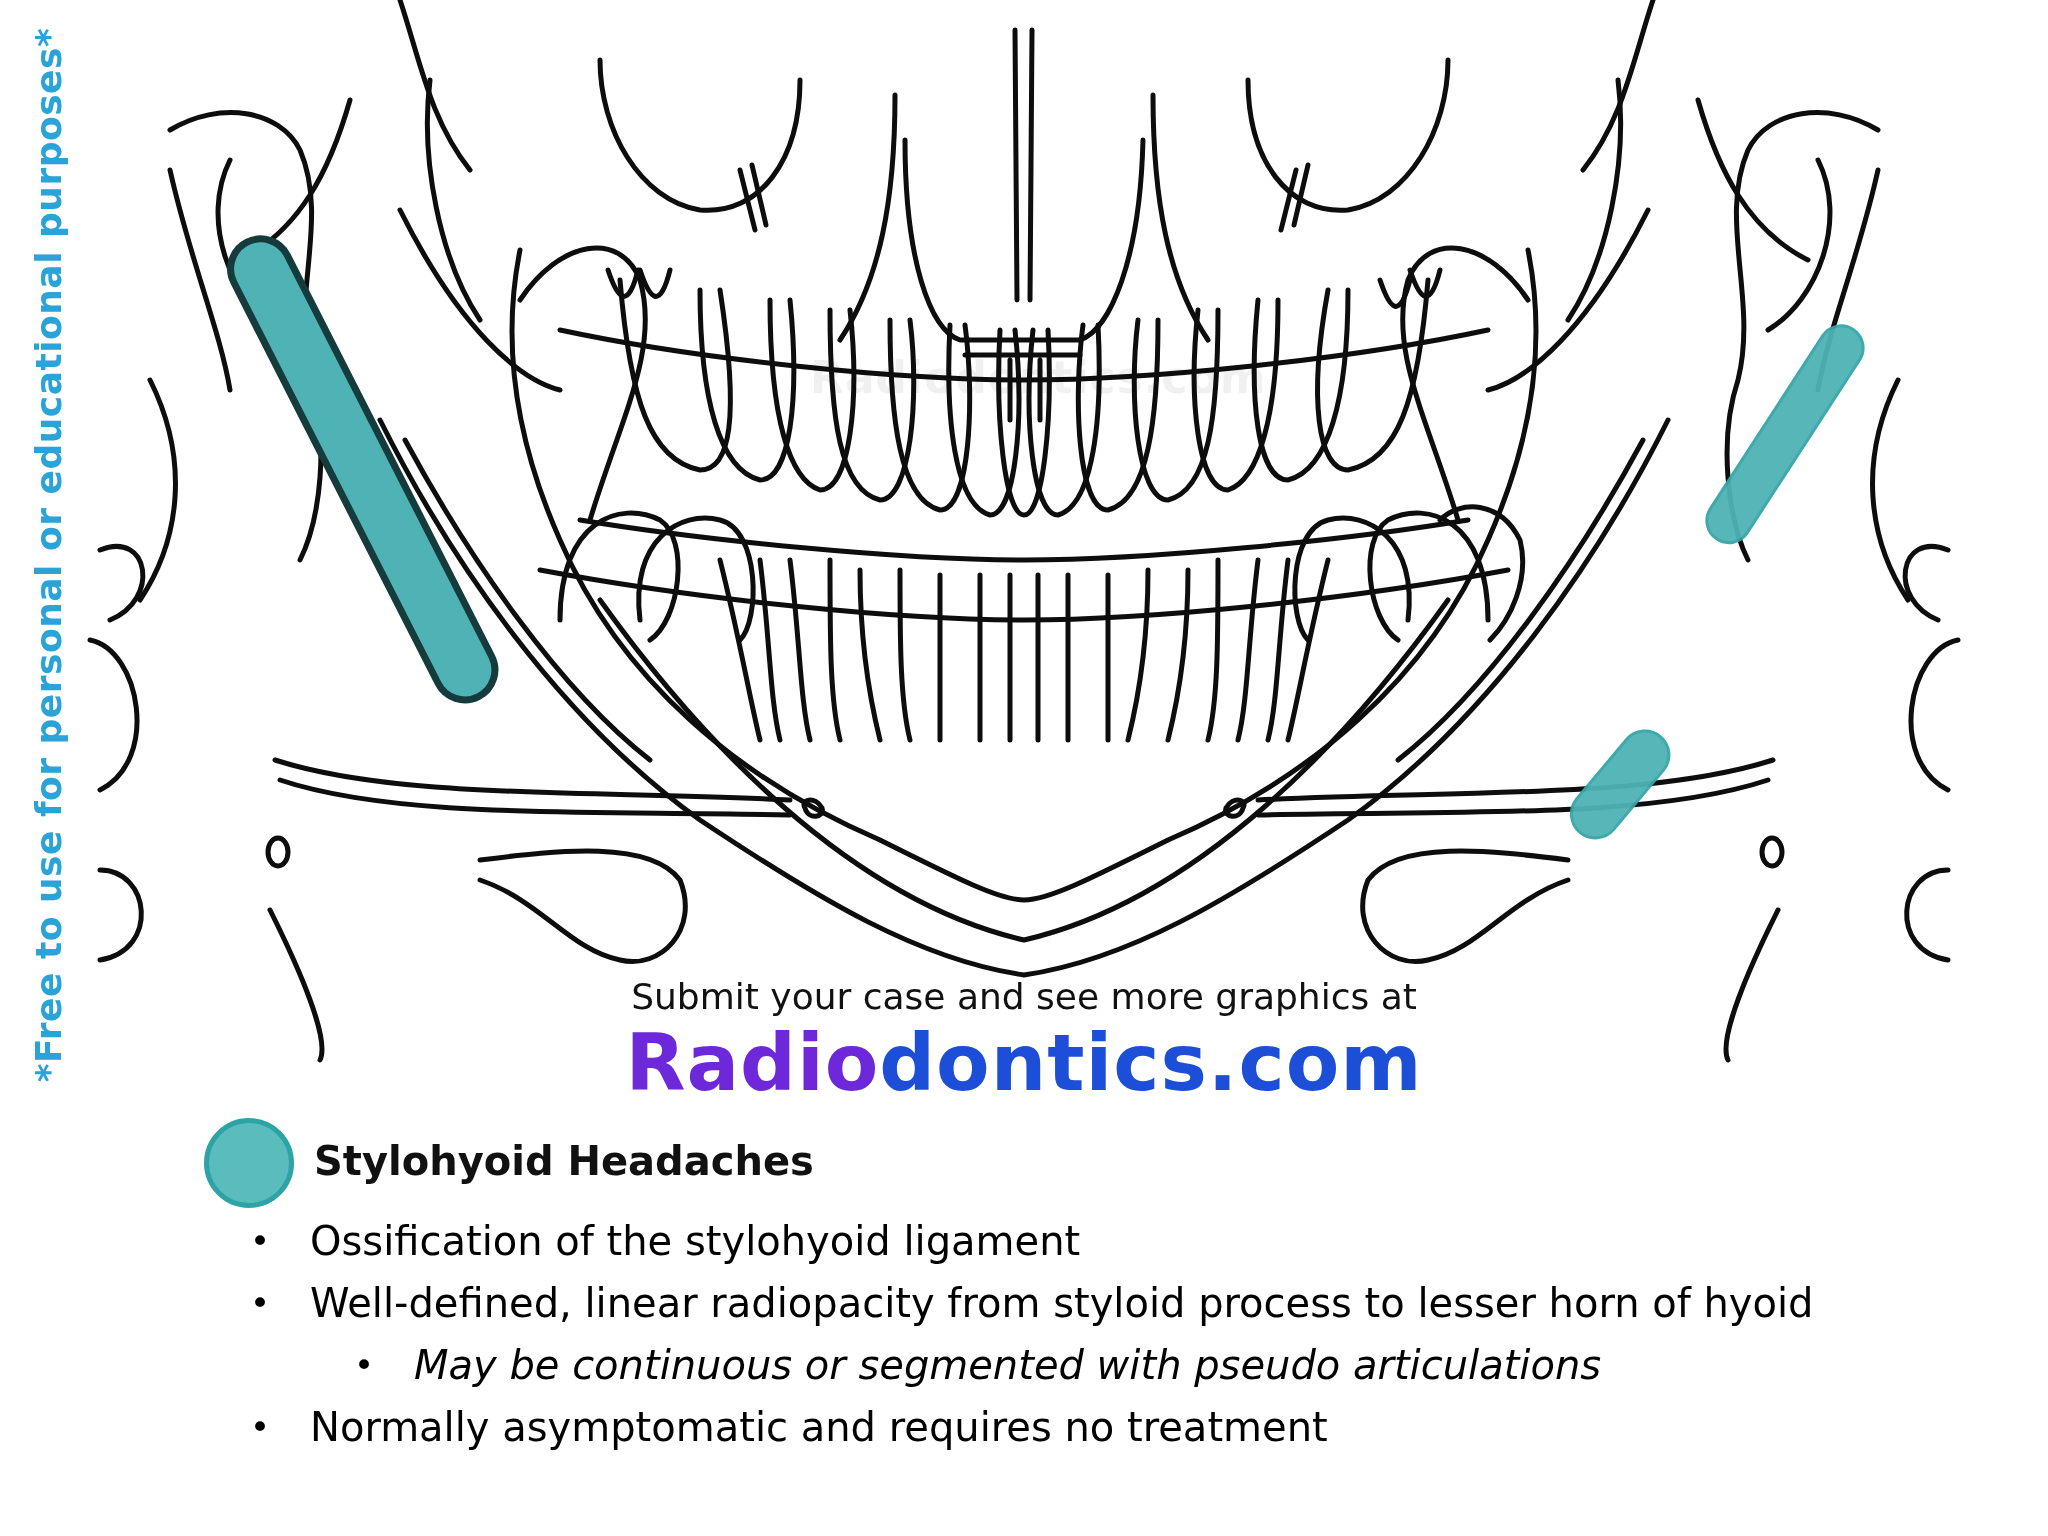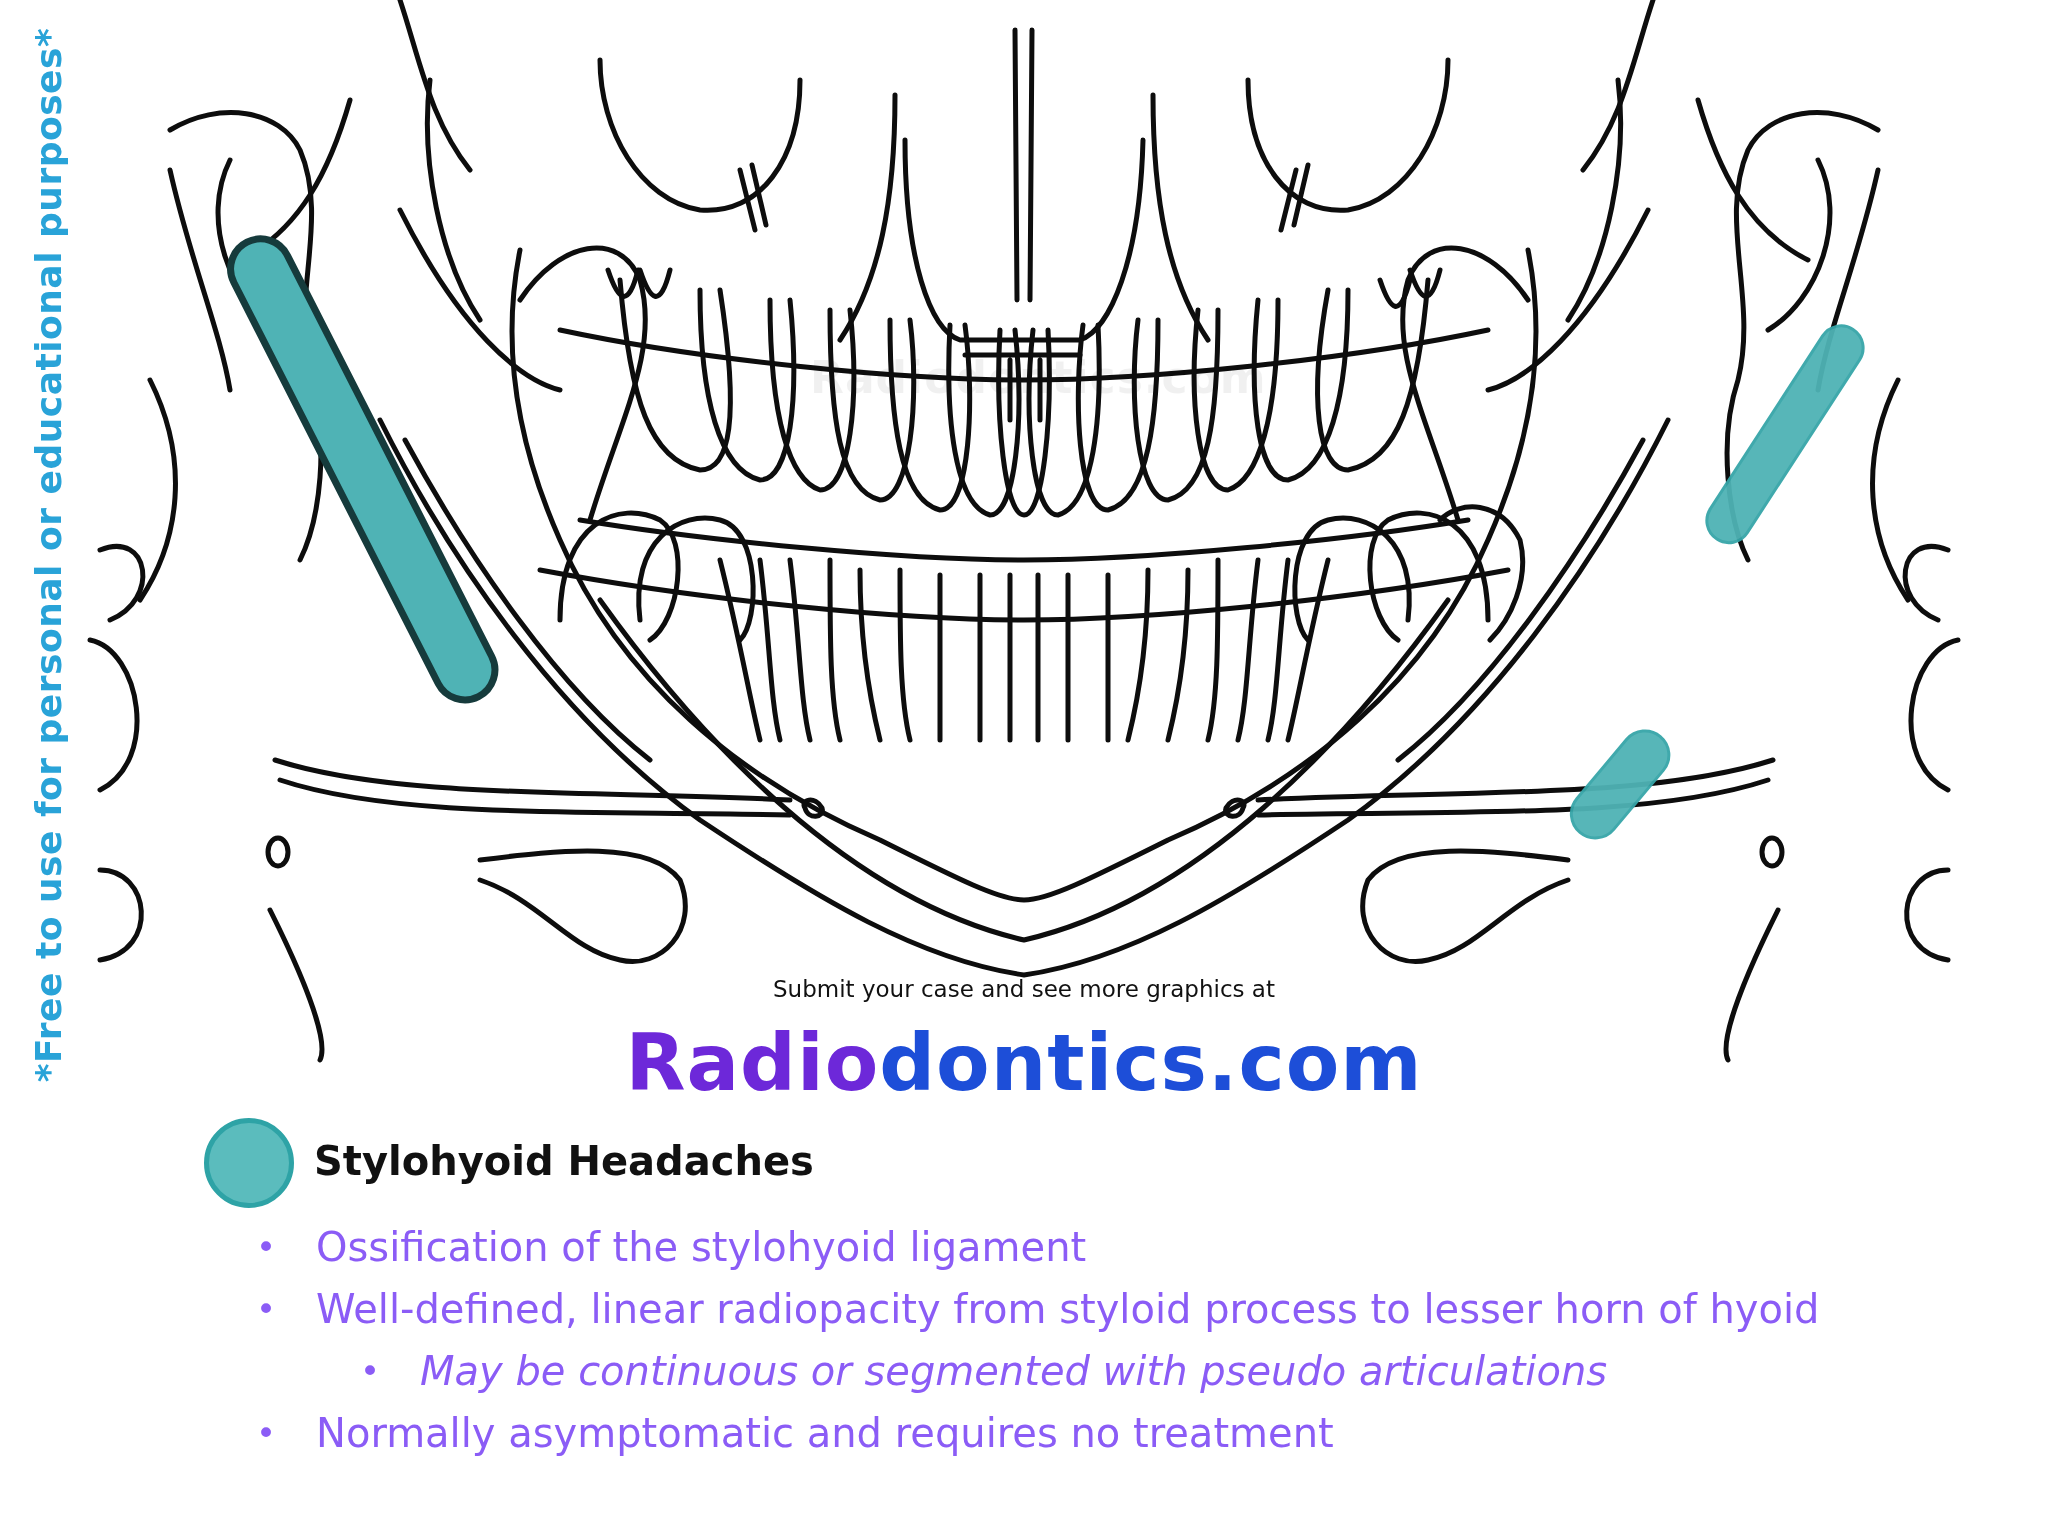--- a/index.html
+++ b/index.html
@@ -13,30 +13,30 @@
   #diagram { position:absolute; left:0; top:0; width:2048px; height:1100px; }
   #diagram svg { width:2048px; height:1100px; display:block; }
   .ln { fill:none; stroke:#0d0d0d; stroke-width:5; stroke-linecap:round; stroke-linejoin:round; }
   #watermark { position:absolute; left:810px; top:352px; font-family:"DejaVu Sans",sans-serif;
          font-weight:bold; font-size:44px; color:rgba(0,0,0,0.06); letter-spacing:1px; }
   #approx-label { position:absolute; left:268px; top:616px; width:0; height:0; }
   #approx-label span { position:absolute; left:0; top:0; white-space:nowrap; color:#ffffff;
          font-family:"Liberation Sans",sans-serif; font-size:40px;
          transform:translate(-50%,-50%) rotate(63deg); }
   #cta { position:absolute; left:0; width:2048px; top:976px; text-align:center;
-         font-family:"DejaVu Sans",sans-serif; font-size:23px; color:#111; }
+         font-family:"DejaVu Sans",sans-serif; font-size:36px; color:#111; }
   #brand { position:absolute; left:0; width:2048px; top:1018px; text-align:center;
          font-family:"DejaVu Sans",sans-serif; font-weight:bold; font-size:78px; letter-spacing:1px; }
   #legend { position:absolute; left:204px; top:1118px; }
   #legend-dot { position:absolute; left:0; top:0; width:90px; height:90px; border-radius:50%;
          box-sizing:border-box; border:5px solid #2ea3a6; }
   #legend-title { position:absolute; left:110px; top:20px; white-space:nowrap;
          font-family:"DejaVu Sans",sans-serif; font-weight:bold; font-size:40px; color:#111; }
-  #bullets { position:absolute; left:310px; top:1210px; list-style:none; margin:6px; padding:0;
-         font-family:"DejaVu Sans",sans-serif; font-size:40px; color:#8b5cf6; }
+  #bullets { position:absolute; left:310px; top:1210px; list-style:none; margin:0; padding:0;
+         font-family:"DejaVu Sans",sans-serif; font-size:40px; color:#000000; }
   #bullets li { position:relative; height:62px; line-height:62px; white-space:nowrap; }
   #bullets li::before { content:"\2022"; position:absolute; left:-60px; font-size:34px; }
   #bullets li.sub { margin-left:104px;font-style:italic; }
 </style>
 </head>
 <body>
 
 <div id="side-note">
   <span style="color:#29a3d8">*Free to use for personal or educational purposes*</span>
 </div>

